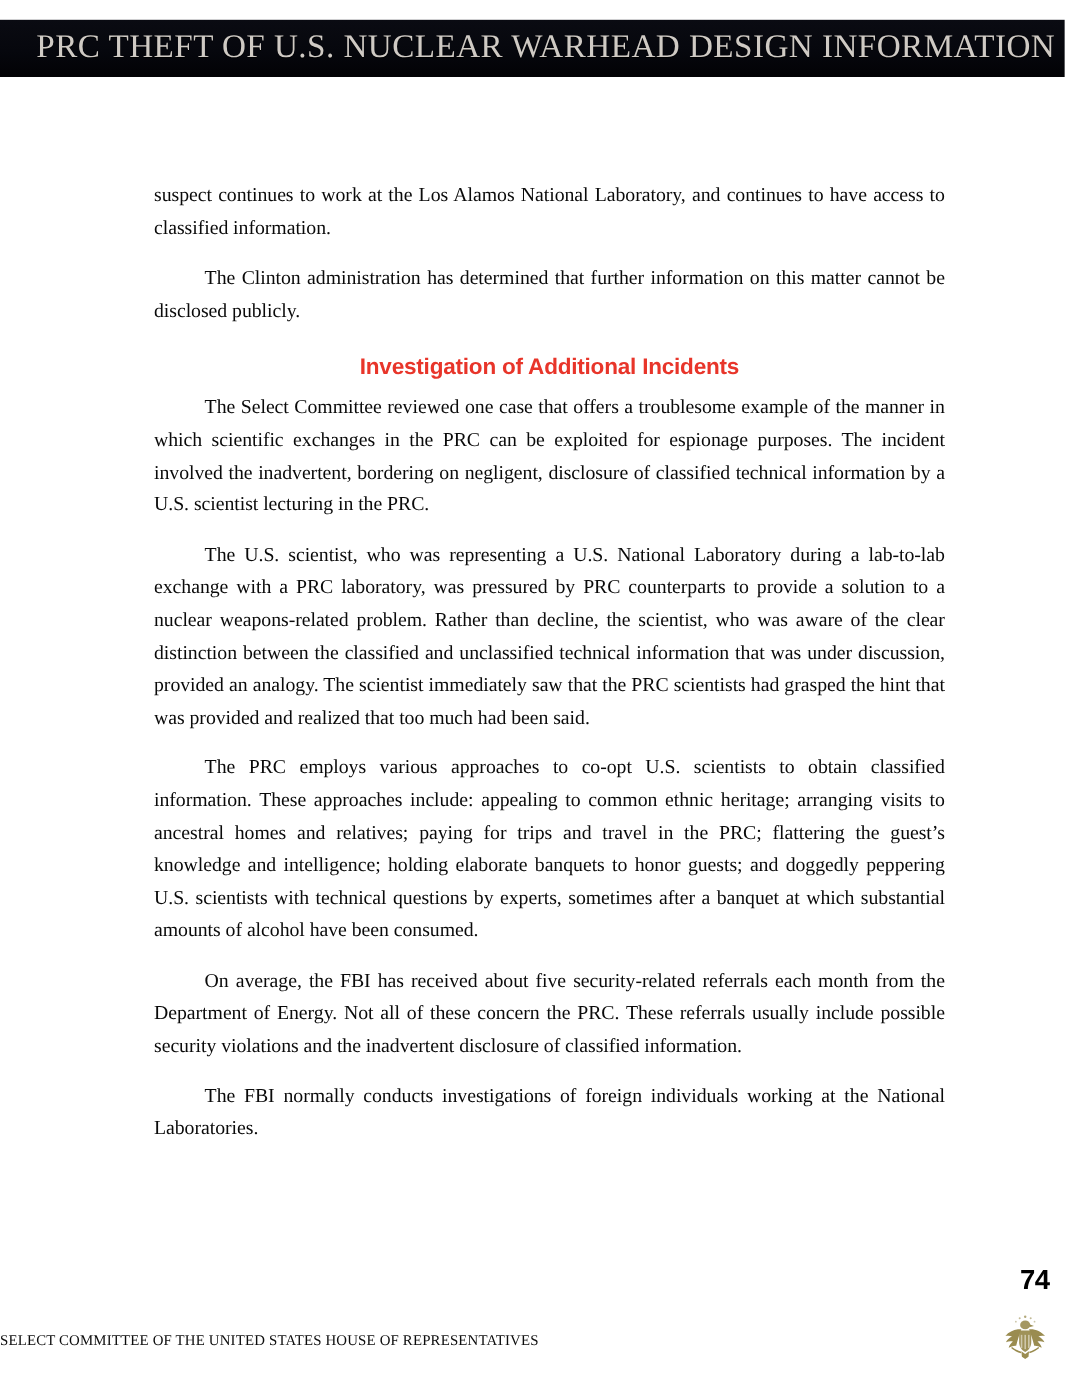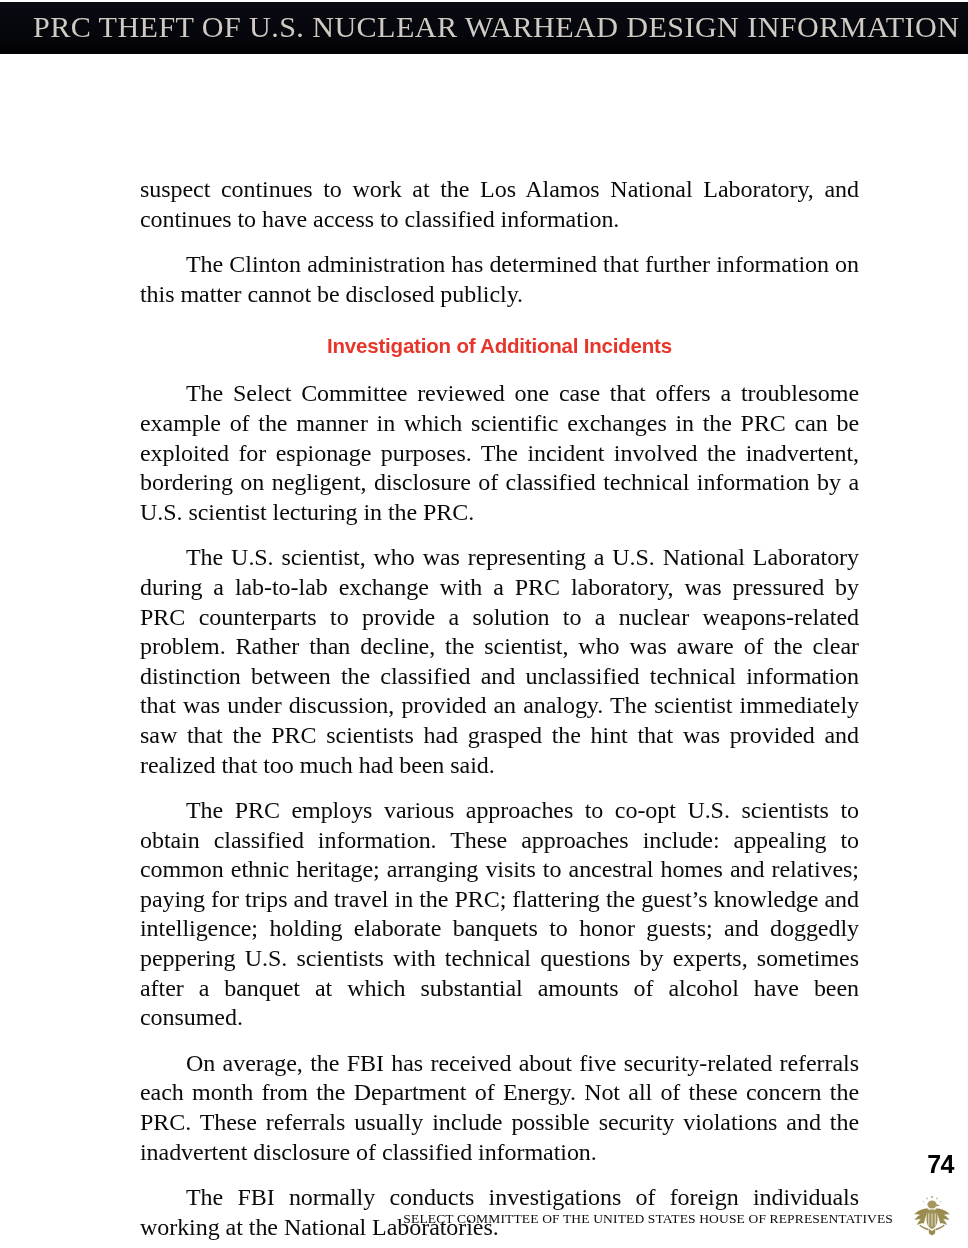--- a/index.html
+++ b/index.html
@@ -13,21 +13,21 @@
     position: relative;
     overflow: hidden;
     font-family: "Liberation Serif", "DejaVu Serif", serif;
     color: #000000;
   }
 
   
   #header-band {
     position: absolute;
     left: 0;
-    top: 2px;
+    top: 18px;
     width: 968px;
     height: 52px;
     background: linear-gradient(180deg, #0a0b12 0%, #06070d 55%, #020205 100%);
     overflow: hidden;
   }
   #header-title {
     position: absolute;
     left: 33px;
     top: 7px;
     width: 930px;
@@ -45,22 +45,22 @@
 
   
   #content-column {
     position: absolute;
     left: 140px;
     top: 163px;
     width: 719px;
   }
 
   p.para {
-    margin: 12px 0 0 0;
-    font-size: 24px;
+    margin: 0 0 0 0;
+    font-size: 18px;
     line-height: 29.6px;
     text-align: justify;
     text-justify: inter-word;
     letter-spacing: -0.05px;
     color: #0a0a0a;
   }
   p.para.indent {
     text-indent: 46px;
   }
   p.para + p.para {
@@ -91,21 +91,21 @@
     font-size: 25px;
     font-weight: bold;
     color: #000000;
     letter-spacing: -0.5px;
   }
   #footer-line {
     position: absolute;
     left: 0;
     top: 1211px;
     width: 893px;
-    text-align: right;
+    text-align: left;
     font-family: "Liberation Serif", "DejaVu Serif", serif;
     font-size: 13.5px;
     font-variant: small-caps;
     text-transform: uppercase;
     letter-spacing: 0.15px;
     color: #0c0c0c;
     white-space: nowrap;
   }
   #seal {
     position: absolute;

